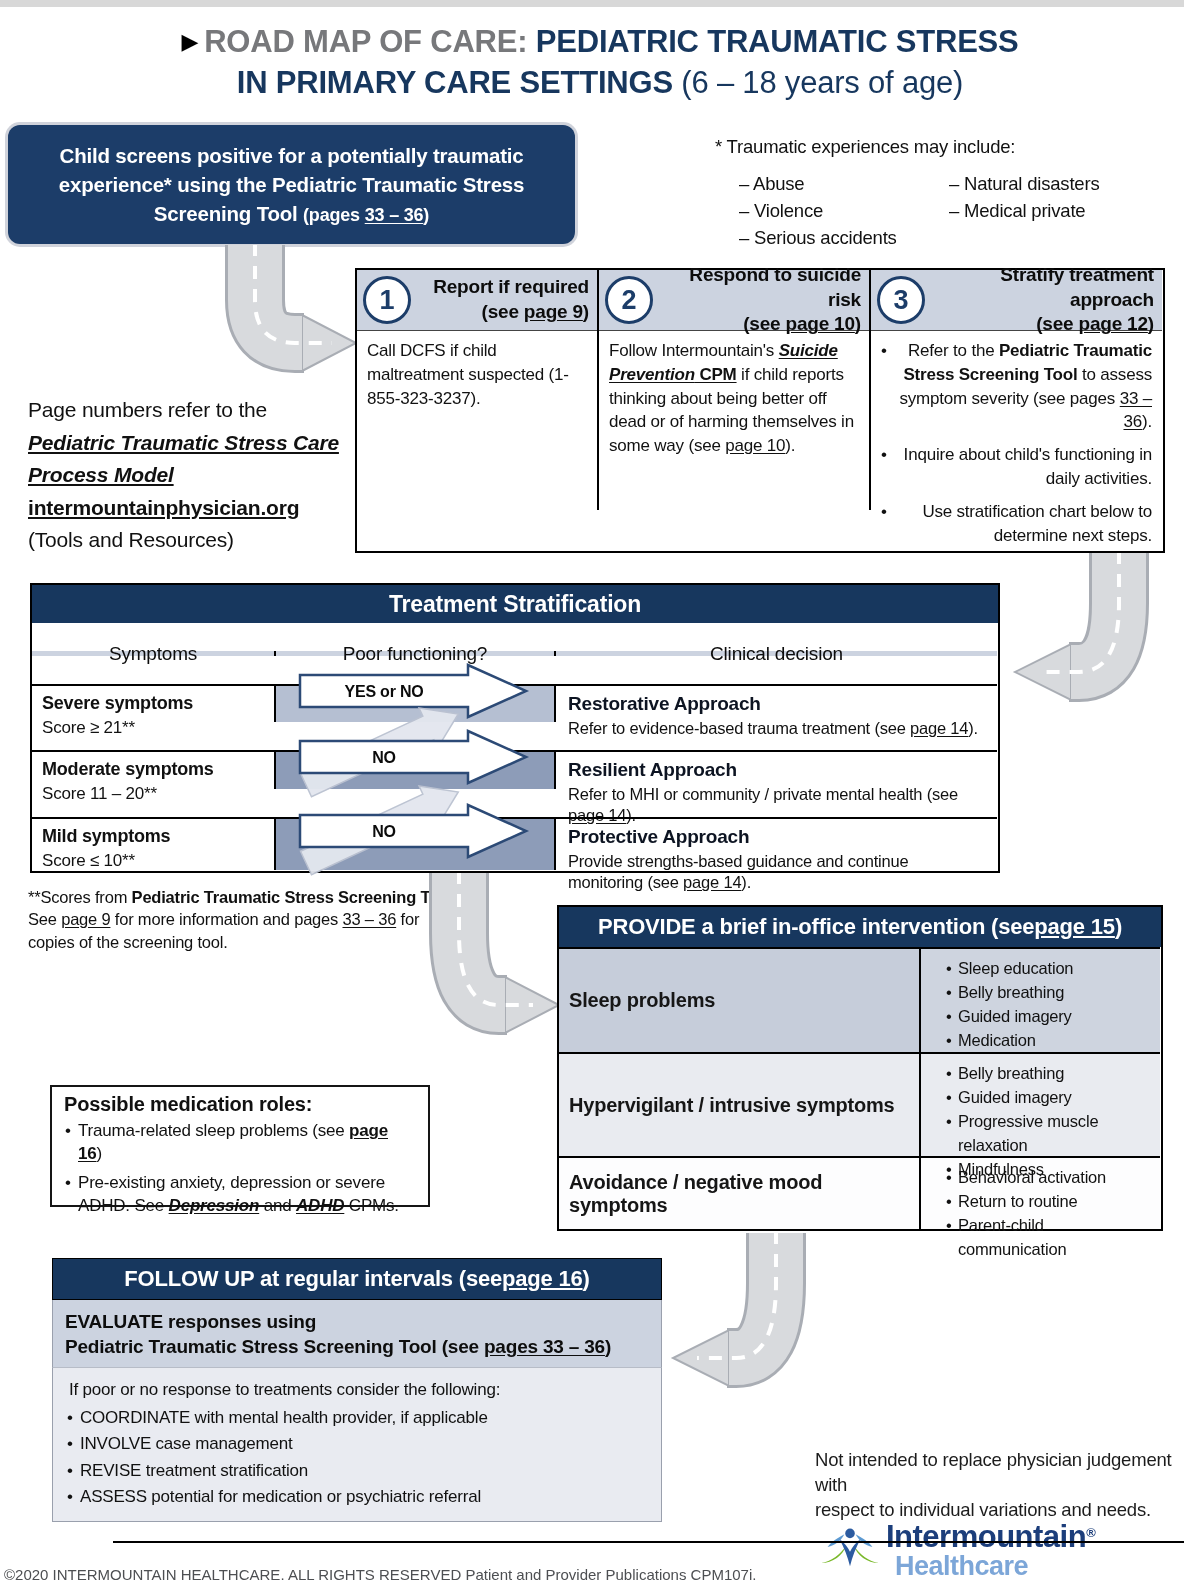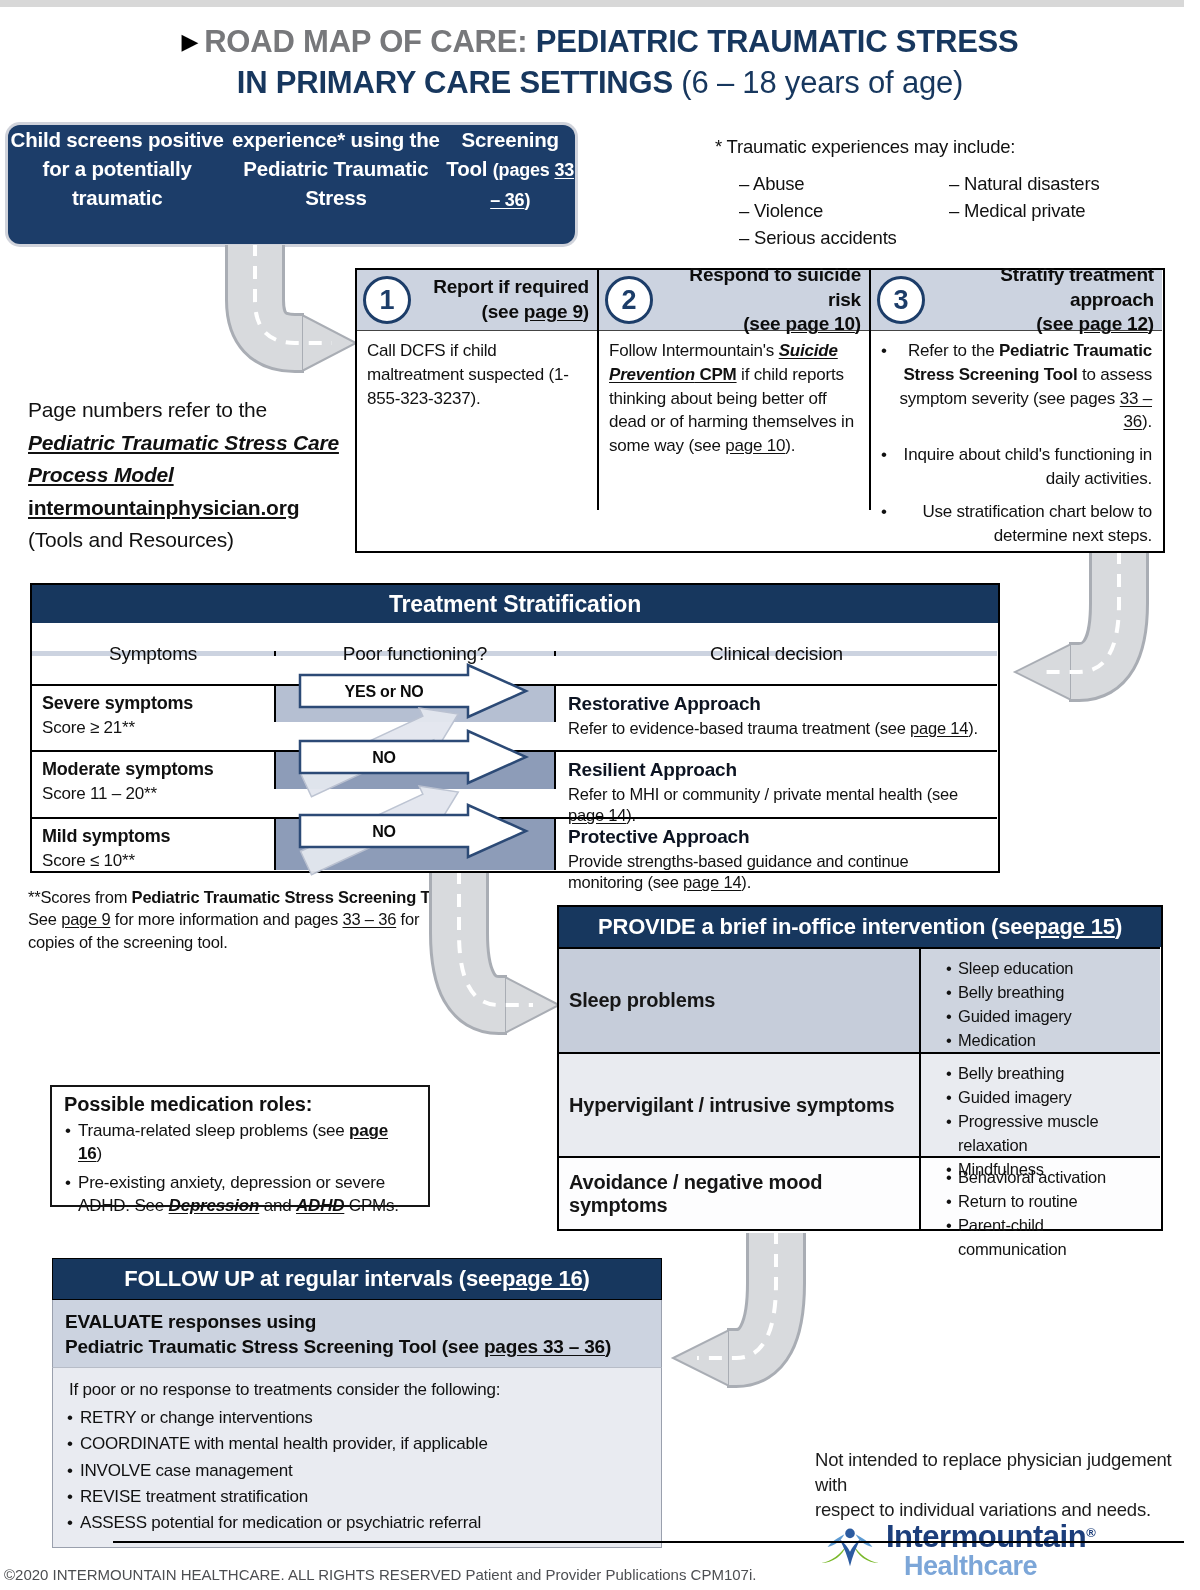--- a/index.html
+++ b/index.html
@@ -16,21 +16,21 @@
   .title .l1{font-size:31px;}
   .title .tri{color:#000;font-size:22px;vertical-align:3px;margin-right:6px;}
   .title .gray{color:#77787b;font-weight:bold;}
   .title .navy{color:#17375e;font-weight:bold;}
   .title .l2{font-size:31px;}
   .title .reg{color:#17375e;font-weight:normal;}
 
   
   .screen-box{top:125px;left:8px;width:567px;height:119px;background:#1c3d69;border-radius:12px;
               box-shadow:0 0 0 3px rgba(150,158,175,.45);color:#fff;text-align:center;
-              display:flex;flex-direction:row;justify-content:center;font-size:20.5px;font-weight:bold;line-height:1.42;}
+              display:flex;flex-direction:column;justify-content:center;font-size:20.5px;font-weight:bold;line-height:1.42;}
   .screen-box .small{font-size:18px;}
 
   
   .trauma{top:136px;left:715px;width:480px;font-size:18.5px;}
   .trauma .t-title{margin-bottom:8px;}
   .trauma .cols{display:flex;}
   .trauma ul{list-style:none;margin:4px 0 0 0;padding:0 0 0 24px;line-height:27px;}
   .trauma .c1{width:186px;}
 
   
@@ -123,21 +123,21 @@
   .fup li{position:relative;padding-left:15px;margin-bottom:2px;}
   .fup li::before{content:"•";position:absolute;left:2px;}
 
   
   .disclaimer{top:1448px;left:815px;width:360px;font-size:18.5px;line-height:1.35;color:#1c1c1c;}
   .logo{top:1521px;left:818px;display:flex;align-items:center;}
   .logo-mark{width:64px;height:60px;flex:0 0 auto;}
   .logo-text{margin-left:4px;line-height:1.02;}
   .logo-text .nm{font-size:31px;font-weight:bold;color:#1c3e7b;letter-spacing:-0.5px;}
   .logo-text .reg{font-size:13px;vertical-align:10px;}
-  .logo-text .sub{font-size:27px;font-weight:bold;color:#7ca6d8;margin-left:18px;letter-spacing:-0.5px;}
+  .logo-text .sub{font-size:27px;font-weight:bold;color:#7ca6d8;margin-left:9px;letter-spacing:-0.5px;}
   .divider{top:1541px;left:113px;width:1087px;height:2px;background:#000;}
   .copyright{top:1566px;left:4px;font-size:15px;color:#4d4f52;letter-spacing:0;}
 </style>
 </head>
 <body>
 
 <div class="page">
   <div class="top-strip"></div>
 
   <header class="abs title">
@@ -383,21 +383,20 @@
         <span class="u">page 16</span>
         <span>)</span>
     </div>
     <div class="band1">
       <div>EVALUATE responses using</div>
       <div><span>Pediatric Traumatic Stress Screening Tool (see </span><span class="u">pages 33 – 36</span><span>)</span></div>
     </div>
     <div class="band2">
       <div class="intro">If poor or no response to treatments consider the following:</div>
       <ul>
-        <li>RETRY or change interventions</li>
         <li>COORDINATE with mental health provider, if applicable</li>
         <li>INVOLVE case management</li>
         <li>REVISE treatment stratification</li>
         <li>ASSESS potential for medication or psychiatric referral</li>
       </ul>
     </div>
   </section>
 
   <div class="abs disclaimer">
     <div>Not intended to replace physician judgement with</div>

